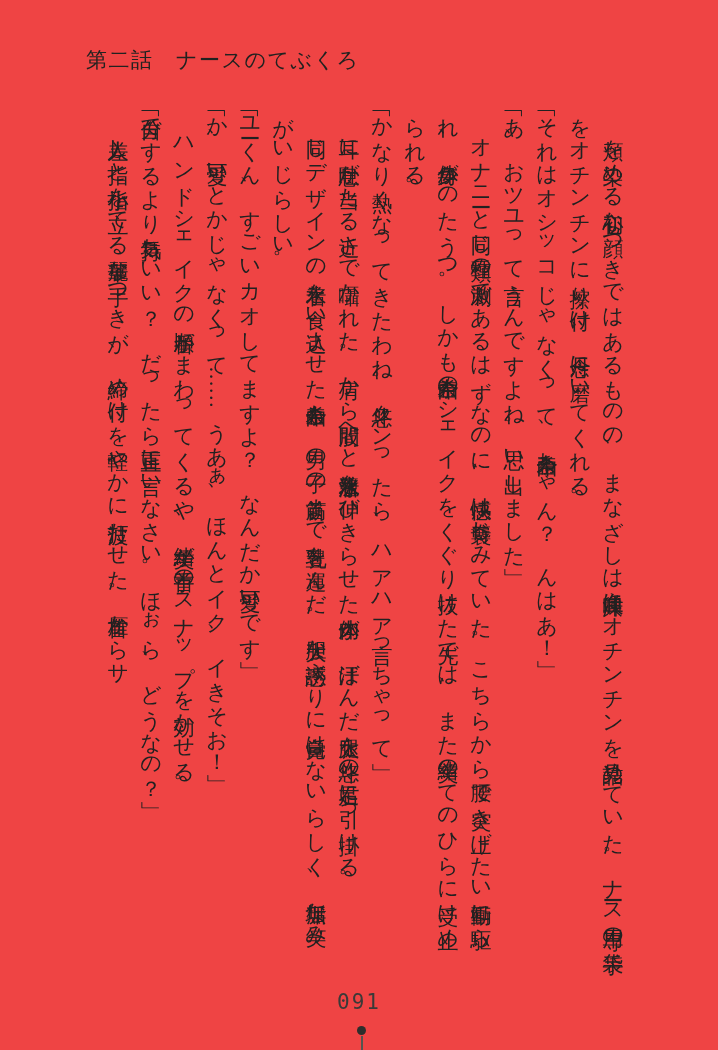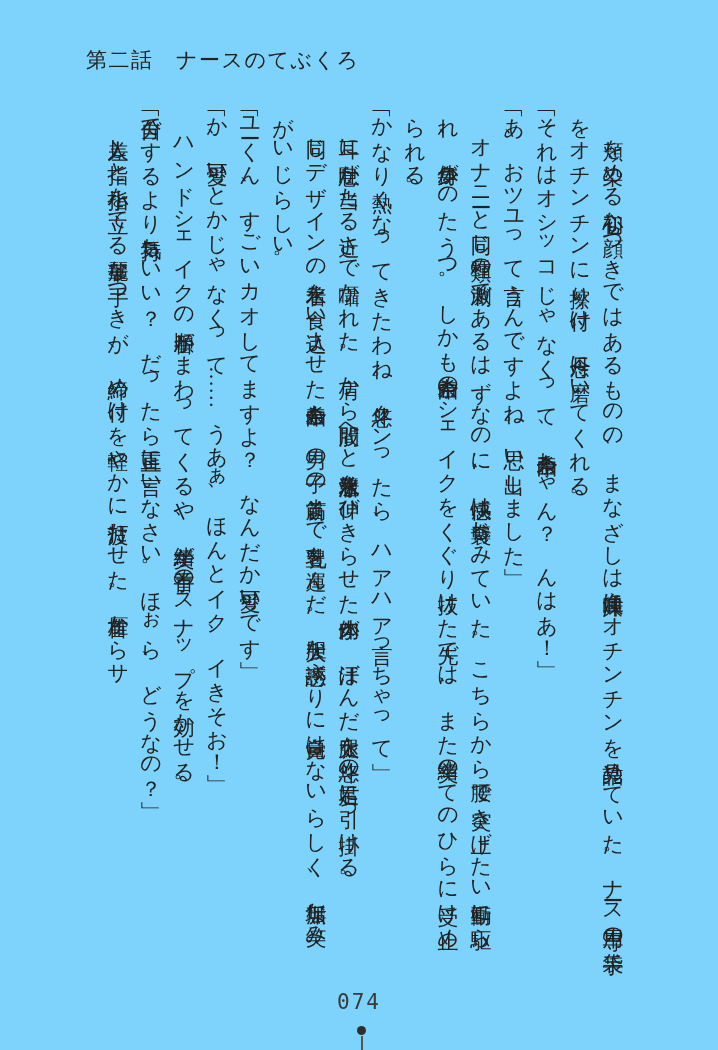--- a/index.html
+++ b/index.html
@@ -5,21 +5,21 @@
   html, body {
     margin: 0;
     padding: 0;
     background: #e9e9e7;
   }
   .page {
     position: relative;
     width: 718px;
     height: 1050px;
     margin: 0 auto;
-    background: #7dd3fc;
+    background: #ef4444;
     overflow: hidden;
     font-family: "Liberation Serif", "DejaVu Serif", serif;
     color: #1f1f1f;
   }
   
   .chapter-header {
     position: absolute;
     left: 86px;
     top: 46px;
     font-size: 21px;
@@ -92,18 +92,18 @@
     <p>「かなり熱くなってきたわね。悠斗クンったら、ハアハア言っちゃって」</p>
     <p class="indent">耳に吐息が当たる近さで囁かれた。肩から股間へと競泳水着を伸びきらせた肉体が、汗ばんだ太腿を悠斗の右足に引っ掛ける。</p>
     <p class="indent">同じデザインの水着を食い込ませた由希奈も、男の子の首筋まで豊乳を運んだ。大胆な誘惑ぶりに自覚はないらしく、無垢な笑みがいじらしい。</p>
     <p>「ユーくん、すごいカオしてますよ？　なんだか可愛いです」</p>
     <p>「か、可愛いとかじゃなくって……うあぁ、ほんとイク、イきそお！」</p>
     <p class="indent">ハンドシェイクの順番がまわってくるや、美緒が手首のスナップを効かせる。</p>
     <p>「自分でするより気持ちいい？　だったら正直に言いなさい。ほぉら、どうなの？」</p>
     <p class="indent">人差し指と小指を立てる華麗な手つきが、締め付けを軽やかに波打たせた。雁首からサ</p>
   </div>
 
-  <div class="page-number">074</div>
+  <div class="page-number">091</div>
 
   <div class="center-mark-dot"></div>
   <div class="center-mark-line"></div>
 
 </div>
 
 </body></html>

